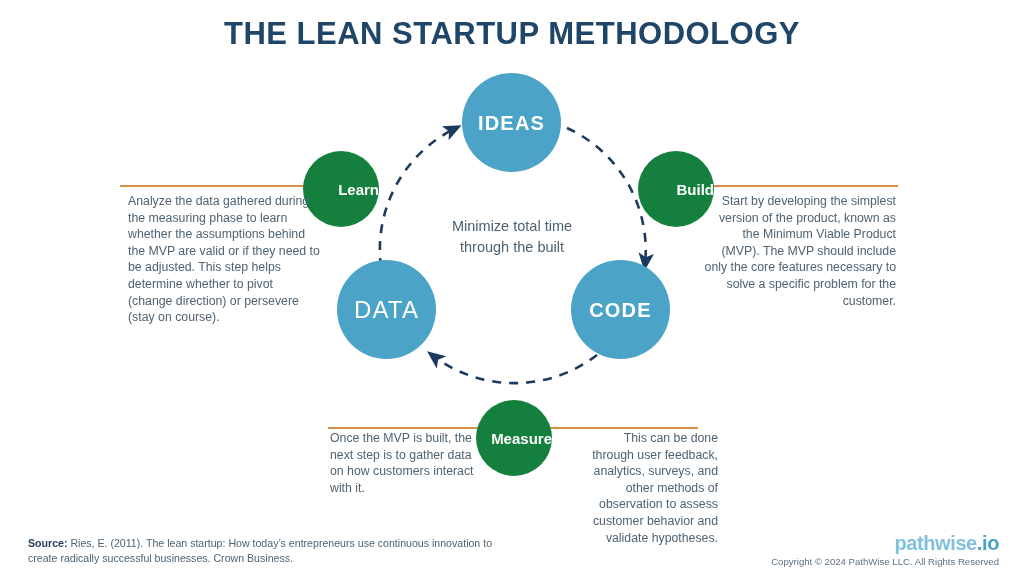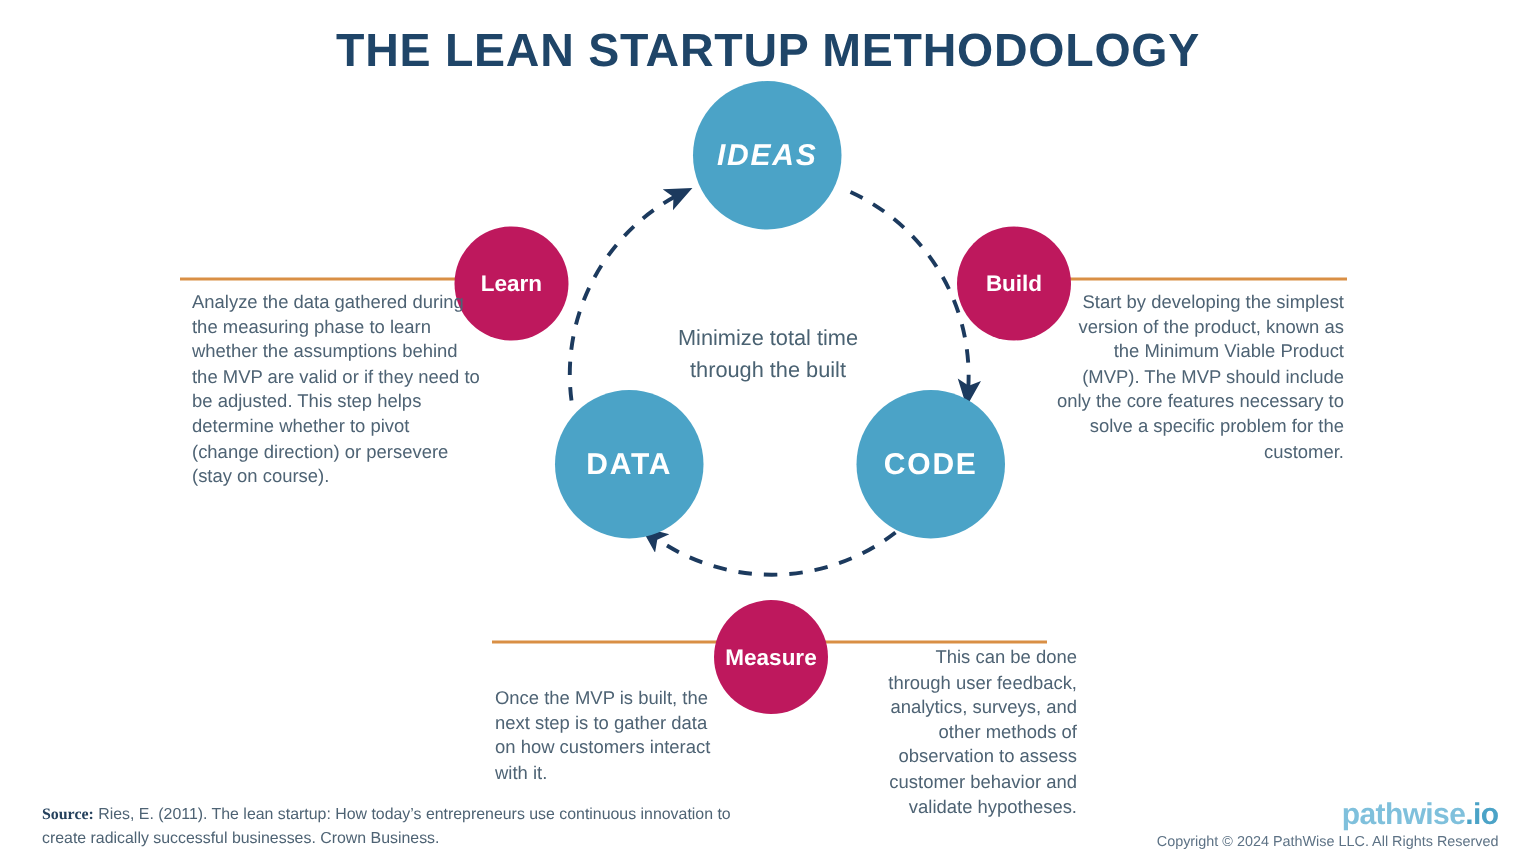--- a/index.html
+++ b/index.html
@@ -34,24 +34,24 @@
     border-radius:50%;
     display:flex;
     align-items:center;
     justify-content:center;
     color:#ffffff;
     text-align:center;
     line-height:1;
   }
   .circle.blue{background:#4ba3c7;}
   .circle.orange{background:#e8a martin;}
-  .circle.orange{background:#be185d;}
+  .circle.orange{background:#15803d;justify-content:flex-end;}
 
-  .c-ideas{left:462px;top:54px;width:99px;height:99px;font-size:20px;font-weight:bold;letter-spacing:1.2px;font-style:italic;}
-  .c-data{left:370px;top:260px;width:99px;height:99px;font-size:20px;font-weight:bold;letter-spacing:1.2px;}
+  .c-ideas{left:462px;top:73px;width:99px;height:99px;font-size:20px;font-weight:bold;letter-spacing:1.2px;}
+  .c-data{left:337px;top:260px;width:99px;height:99px;font-size:24px;font-weight:normal;letter-spacing:1.2px;}
   .c-code{left:571px;top:260px;width:99px;height:99px;font-size:20px;font-weight:bold;letter-spacing:1.2px;}
 
   .c-learn{left:303px;top:151px;width:76px;height:76px;font-size:15px;font-weight:bold;}
   .c-build{left:638px;top:151px;width:76px;height:76px;font-size:15px;font-weight:bold;}
   .c-measure{left:476px;top:400px;width:76px;height:76px;font-size:15px;font-weight:bold;}
 
   
   .center-note{
     position:absolute;
     left:437px;top:216px;width:150px;
@@ -74,31 +74,31 @@
 
   
   .copy{
     position:absolute;
     font-size:12.3px;
     line-height:16.6px;
     color:#4e6374;
   }
   .copy-learn{left:128px;top:193px;width:192px;text-align:left;}
   .copy-build{left:702px;top:193px;width:194px;text-align:right;}
-  .copy-measure-l{left:330px;top:430px;width:152px;text-align:left;margin-top:27px;}
+  .copy-measure-l{left:330px;top:430px;width:152px;text-align:left;}
   .copy-measure-r{left:556px;top:430px;width:130px;text-align:right;margin-left:32px;}
 
   
   .source{
     position:absolute;
     left:28px;top:536px;width:470px;
     font-size:10.6px;line-height:14.6px;
     color:#4e6374;
   }
-  .source b{color:#24405c;font-family:Liberation Serif, serif;}
+  .source b{color:#24405c;}
   .logo{
     position:absolute;
     right:25px;top:532px;
     text-align:right;
   }
   .logo-word{
     font-size:20px;font-weight:bold;letter-spacing:-0.4px;
     color:#7fc0dc;
     line-height:22px;
   }

